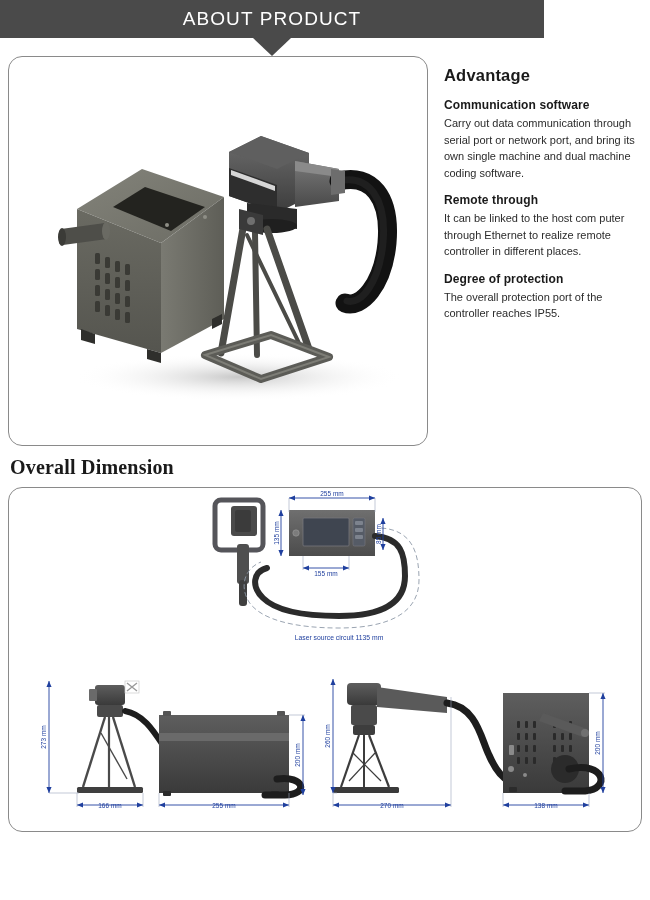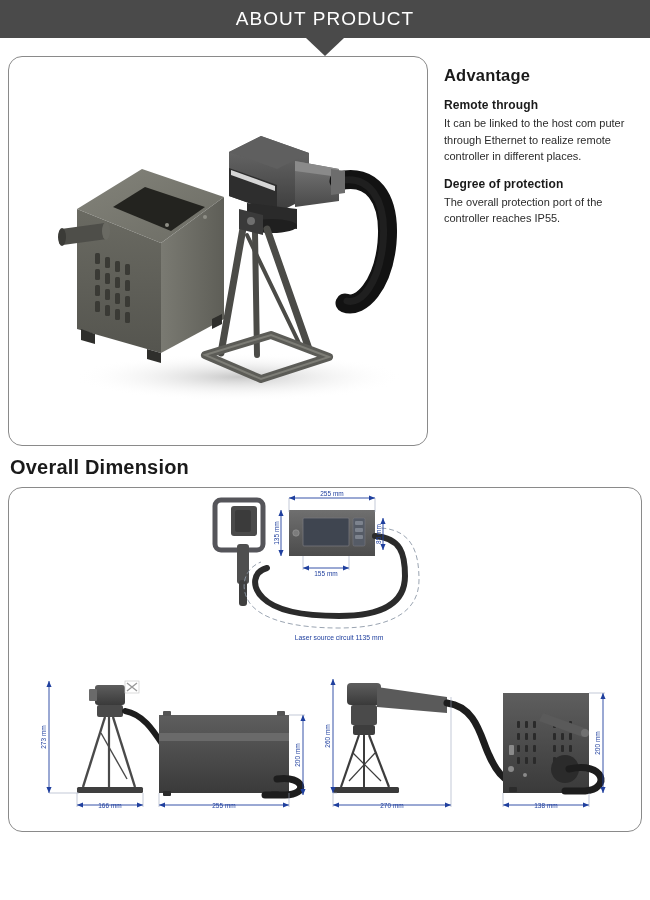--- a/index.html
+++ b/index.html
@@ -11,21 +11,21 @@
     height: 900px;
     background: #ffffff;
     font-family: "Liberation Sans", sans-serif;
     color: #1a1a1a;
     overflow: hidden;
     position: relative;
   }
 
   
   .header-bar {
-    width: 650px;
+    width: 544px;
     height: 38px;
     background: #4a4a4a;
     display: flex;
     align-items: center;
     justify-content: center;
     position: relative;
   }
   .header-title {
     color: #ffffff;
     font-size: 19px;
@@ -88,20 +88,21 @@
     margin: 0;
     color: #2b2b2b;
   }
 
   
   .dim-title {
     font-size: 20px;
     font-weight: bold;
     margin: 10px 0 8px 10px;
     letter-spacing: .2px;
+    font-family: Liberation Serif, serif;
   }
   .dim-card {
     margin: 0 8px;
     height: 345px;
     border: 1px solid #8a8a8a;
     border-radius: 14px;
     box-sizing: border-box;
     position: relative;
     background: #fff;
     overflow: hidden;
@@ -218,20 +219,24 @@
       <path d="M196 298 L262 278 L320 300 L252 322 Z" fill="none" stroke="#7d7d76" stroke-width="2"></path>
 
       <path d="M230 152 L254 158 L254 178 L230 172 Z" fill="#3a3a3a"></path>
       <circle cx="242" cy="164" r="4" fill="#6f6f6f"></circle>
     </svg>
   </div>
 
   <div class="advantage">
     <h2 class="advantage-title">Advantage</h2>
 
+    <div class="adv-block">
+      <p class="adv-head">Communication software</p>
+      <p class="adv-body">Carry out data communication through serial port or network port, and bring its own single machine and dual machine coding software.</p>
+    </div>
 
     <div class="adv-block">
     </div>
 
     <div class="adv-block">
       <p class="adv-head">Remote through</p>
       <p class="adv-body">It can be linked to the host com puter through Ethernet to realize remote controller in different places.</p>
     </div>
 
     <div class="adv-block">

